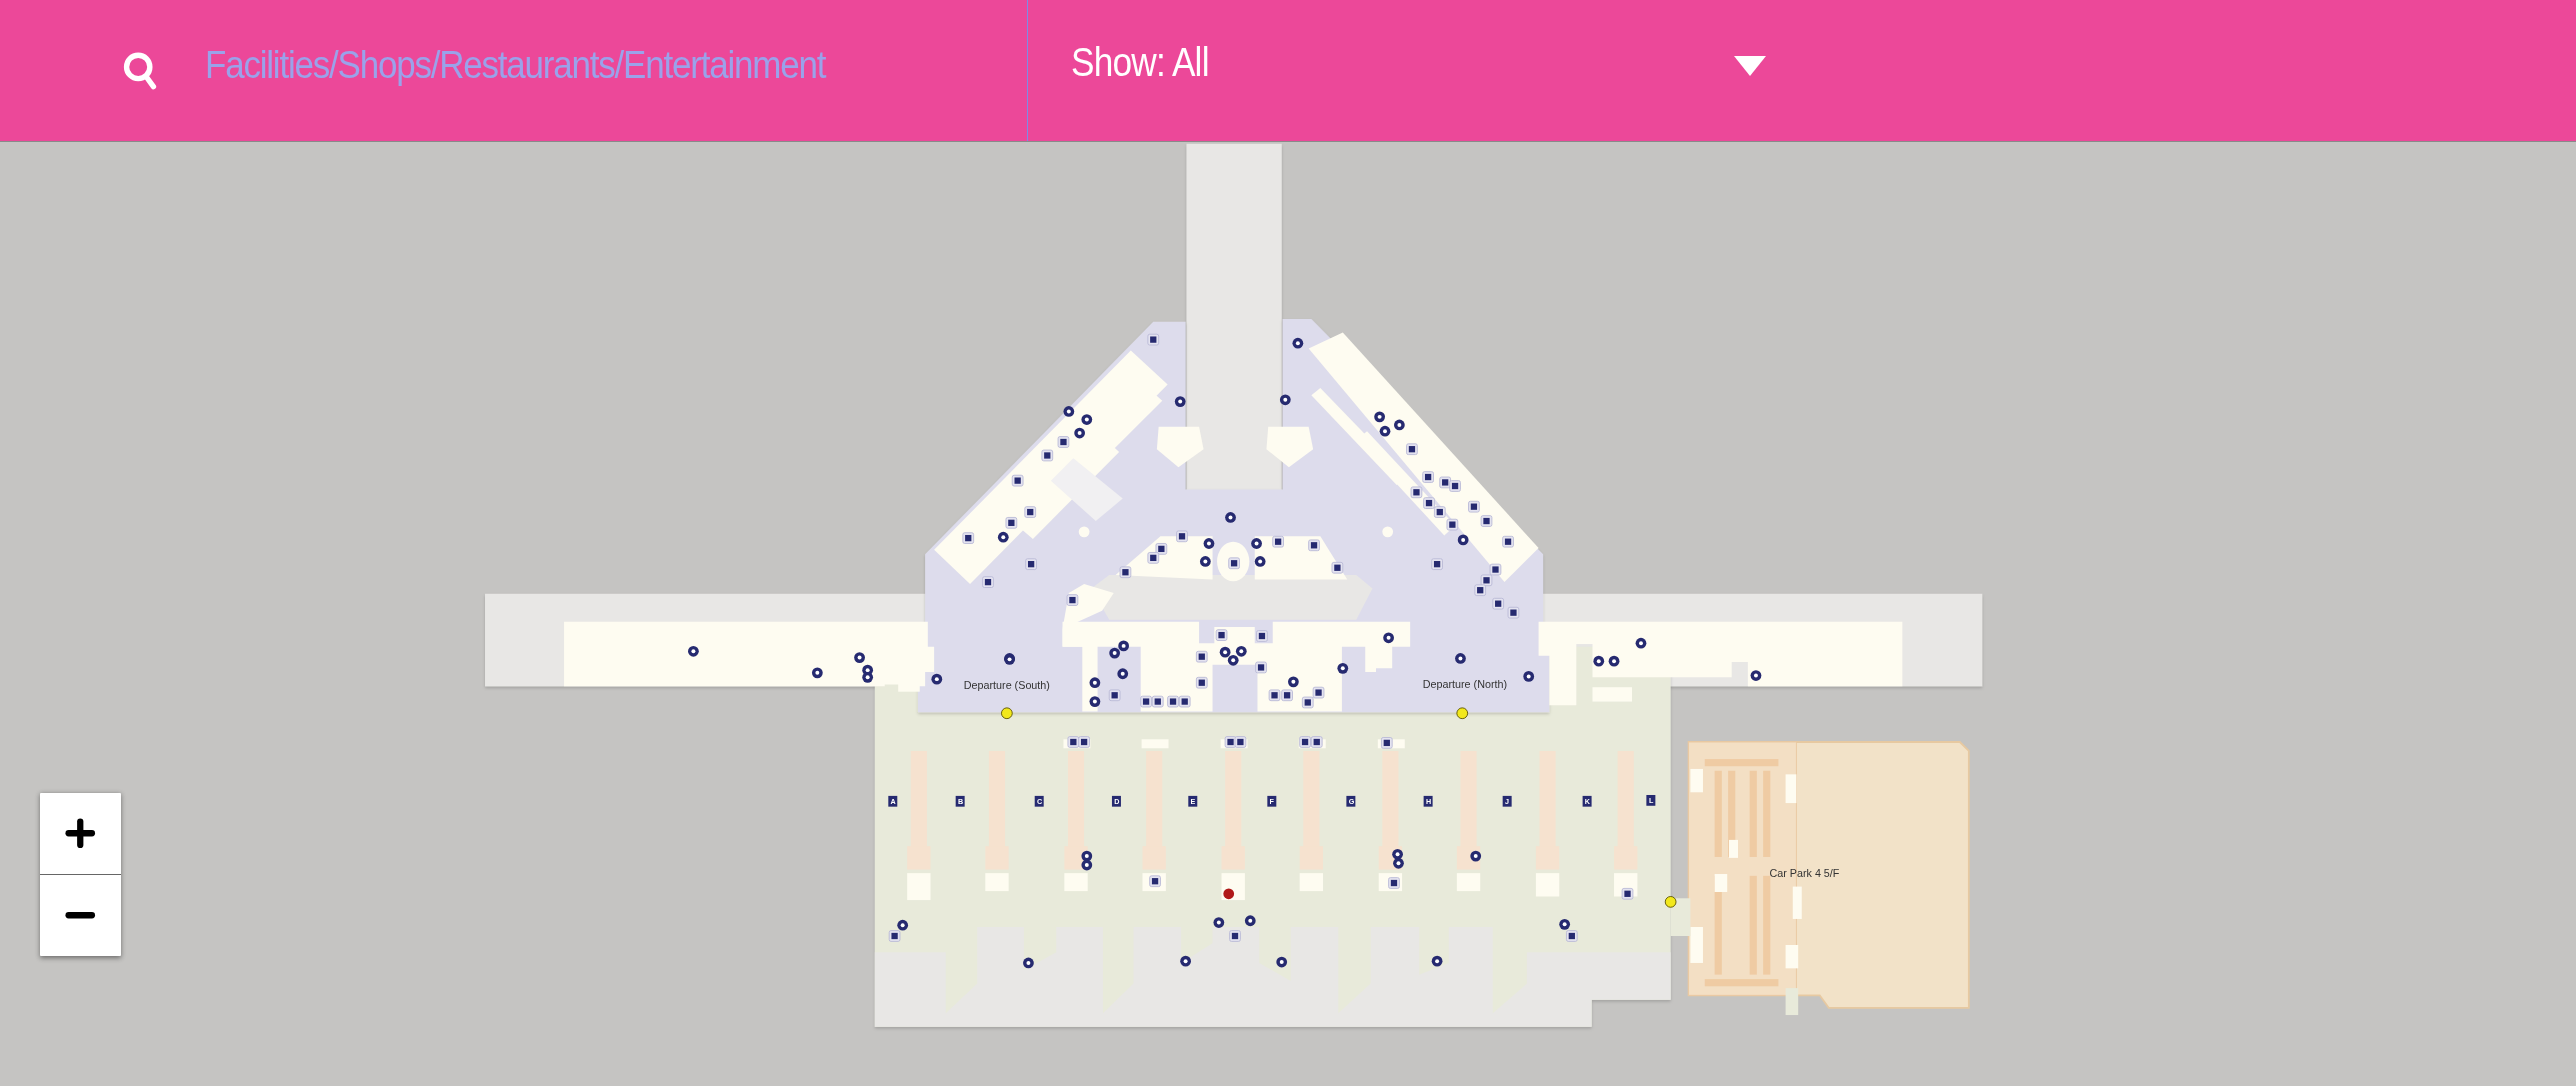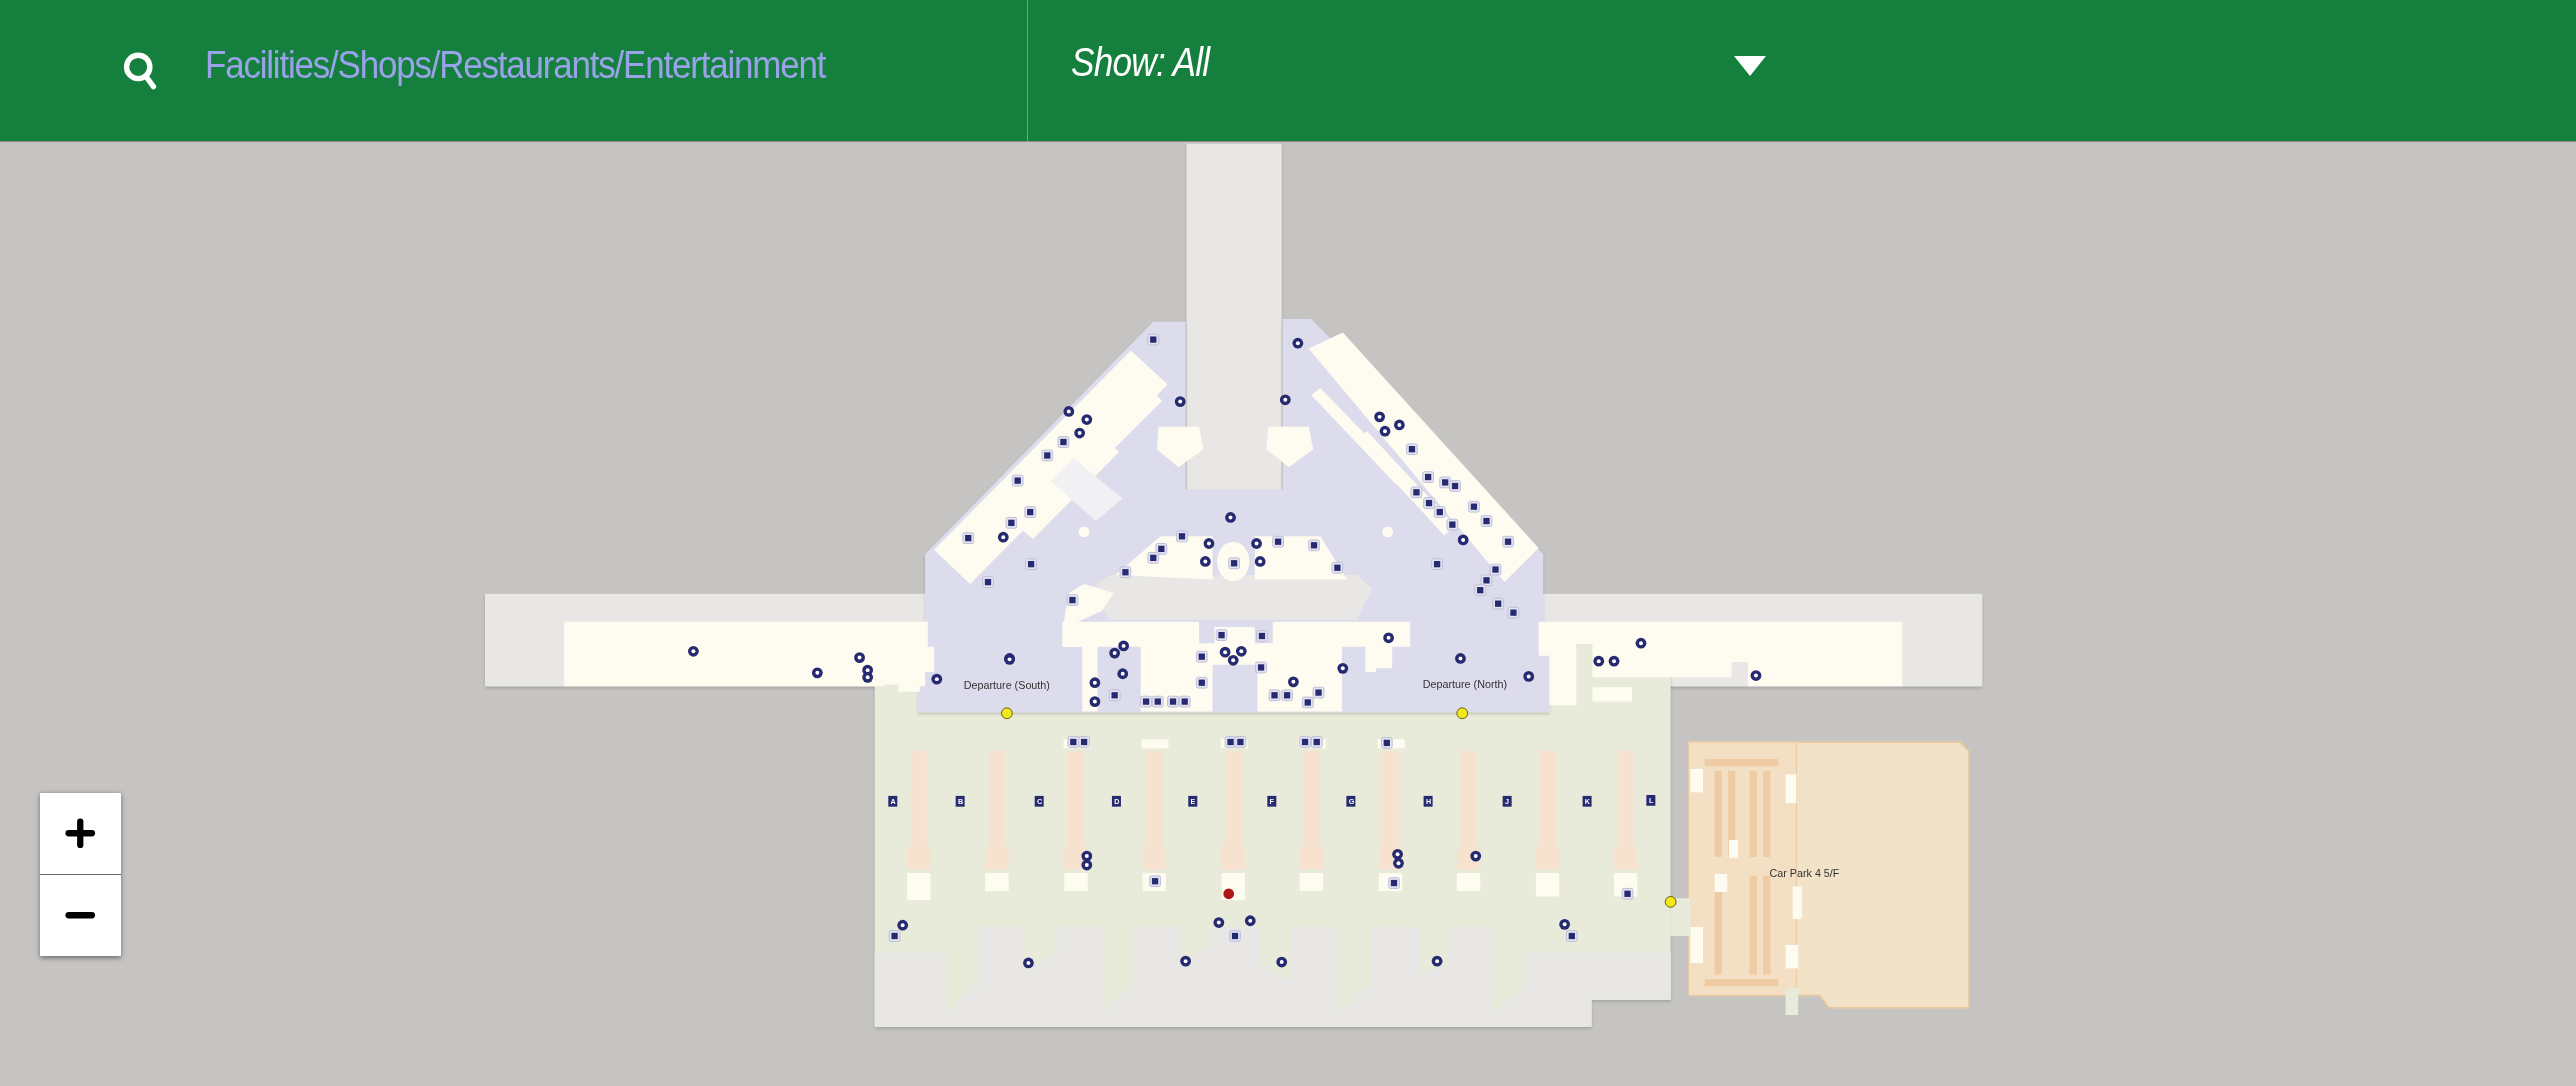--- a/index.html
+++ b/index.html
@@ -1,24 +1,24 @@
 <!DOCTYPE html>
 <html style="font-size:14.4px"><head>
 <meta charset="utf-8">
 <style>
   * { box-sizing: border-box; margin: 0; padding: 0; }
   html, body { width: 2576px; height: 1087px; overflow: hidden; background: #c5c4c2; font-family: "Liberation Sans", sans-serif; }
-  .topbar { position: absolute; left: 0; top: 0; width: 2576px; height: 142px; background: #15803d; display: flex; border-bottom: 1.8px solid #8a8a8a; }
+  .topbar { position: absolute; left: 0; top: 0; width: 2576px; height: 142px; background: #ec4899; display: flex; border-bottom: 1.8px solid #8a8a8a; }
   .search { position: relative; width: 1028px; height: 100%; border-right: 0.9px solid #7e8be6; display: flex; align-items: center; }
   .search-icon { position: absolute; left: 120px; top: 49px; width: 40px; height: 43px; }
   .search-input { position: absolute; left: 205px; top: 36px; width: 790px; height: 59px; background: transparent; border: none; outline: none; font-family: "Liberation Sans", sans-serif; font-size: 38px; color: #ffffff; letter-spacing: -1.3px; transform: scaleX(0.92); transform-origin: left center; }
   .search-input::placeholder { color: #9aa2ea; }
   .dropdown { position: relative; height: 100%; display: flex; align-items: center; cursor: pointer; }
   .dd-floor { width: 770px; border-right: 0.9px solid #7e8be6; }
-  .dd-show { width: 778px; font-style: italic; }
+  .dd-show { width: 778px; }
   .dd-label { position: absolute; left: 43px; top: 40px; font-size: 40px; color: #ffffff; letter-spacing: -0.9px; transform: scaleX(0.88); transform-origin: left center; white-space: nowrap; }
   .dd-arrow { position: absolute; top: 56px; width: 0; height: 0; border-left: 16px solid transparent; border-right: 16px solid transparent; border-top: 20px solid #ffffff; }
   .dd-floor .dd-arrow { right: 43px; }
   .dd-show .dd-arrow { right: 40px; }
   .map { position: absolute; left: 0; top: 144px; width: 2576px; height: 943px; }
   .map svg { position: absolute; left: 0; top: -144px; }
   .zoom-ctrl { position: absolute; left: 40px; top: 793px; width: 81px; height: 163px; background: #fff; box-shadow: 0 1.8px 5.4px rgba(0,0,0,0.45); border-radius: 0.9px; }
   .zoom-btn { width: 81px; height: 81px; display: flex; align-items: center; justify-content: center; cursor: pointer; }
   .zoom-btn + .zoom-btn { border-top: 1.8px solid #666; }
   .map-label { font-family: "Liberation Sans", sans-serif; font-size: 12px; fill: #333; }

